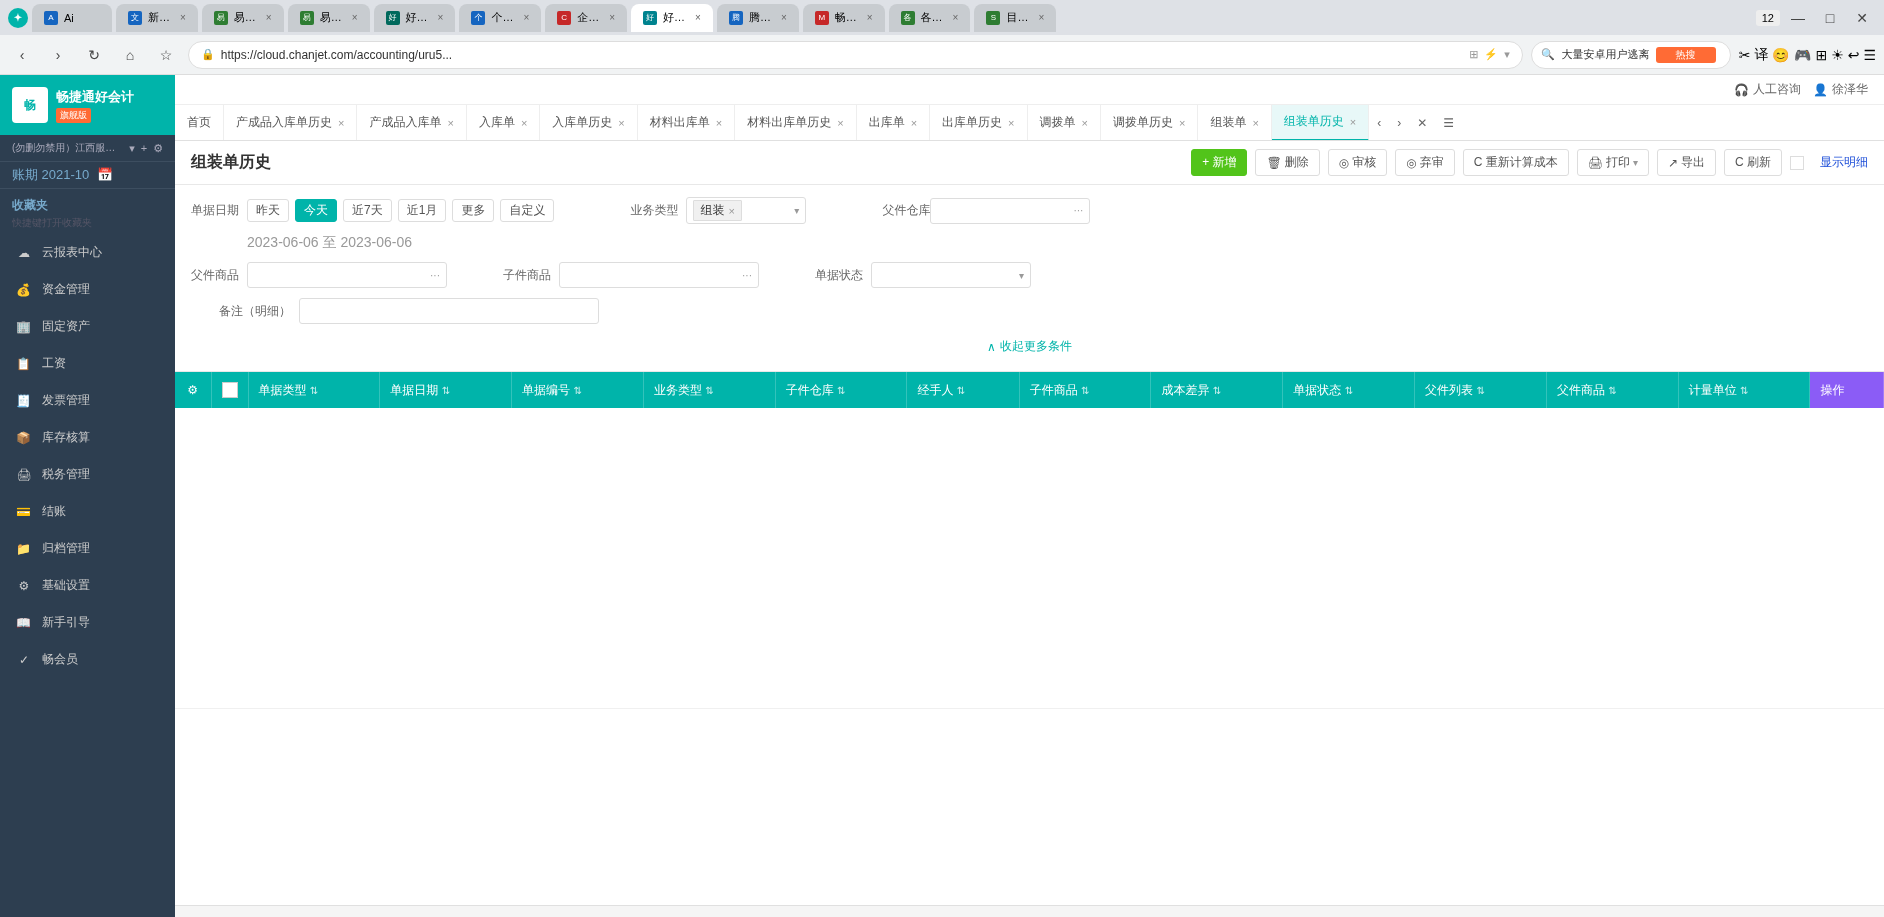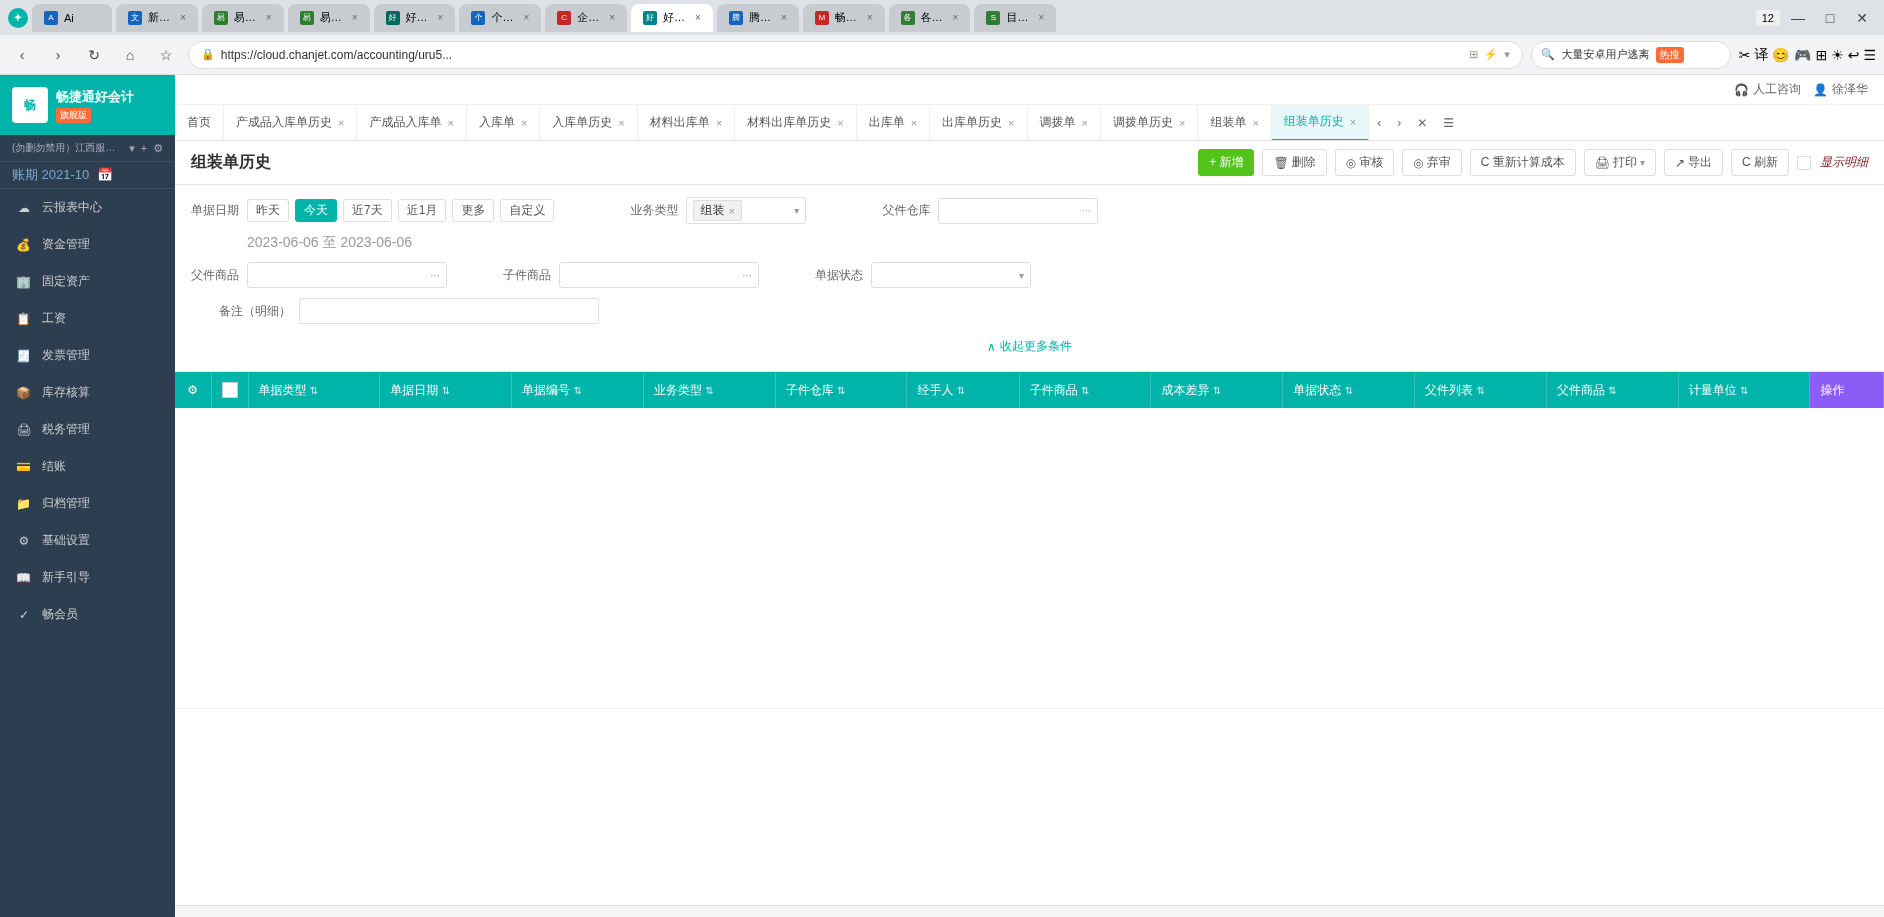--- a/index.html
+++ b/index.html
@@ -11,21 +11,21 @@
     .browser-tab.active { background: #fff; }
     .browser-tab:not(.active) { background: #c8ccd0; }
     .tab-favicon { width: 14px; height: 14px; border-radius: 2px; flex-shrink: 0; }
     .tab-close { color: #666; margin-left: 4px; cursor: pointer; font-size: 10px; flex-shrink: 0; }
 
     .browser-toolbar { background: #f1f3f4; height: 40px; display: flex; align-items: center; padding: 0 8px; gap: 8px; border-bottom: 1px solid #ddd; }
     .nav-btn { width: 28px; height: 28px; border-radius: 50%; border: none; background: transparent; cursor: pointer; display: flex; align-items: center; justify-content: center; color: #444; font-size: 14px; }
     .address-bar { flex: 1; height: 28px; background: #fff; border: 1px solid #ddd; border-radius: 20px; padding: 0 12px; font-size: 12px; display: flex; align-items: center; gap: 6px; }
     .address-text { color: #333; font-size: 12px; }
     .search-area { display: flex; align-items: center; gap: 6px; background: #fff; border: 1px solid #ddd; border-radius: 20px; padding: 0 10px; height: 28px; min-width: 200px; }
-    .hot-tag { background: #ff6b35; color: white; border-radius: 3px; padding: 1px 4px; font-size: 10px; }
+    .hot-tag { background: #ff6b35; color: white; border-radius: 3px; padding: 1px 20px; font-size: 10px; }
     .browser-actions { display: flex; align-items: center; gap: 4px; }
 
     
     .app-container { display: flex; height: calc(917px - 75px); }
 
     
     .sidebar { width: 175px; background: #2d3e50; color: white; display: flex; flex-direction: column; flex-shrink: 0; }
     .sidebar-logo { background: #00b4aa; padding: 8px 12px; display: flex; align-items: center; gap: 8px; height: 60px; }
     .sidebar-nav { flex: 1; overflow-y: auto; }
     .nav-item { display: flex; align-items: center; gap: 10px; padding: 10px 16px; color: #ccc; cursor: pointer; font-size: 12px; }
@@ -40,21 +40,21 @@
     .top-tab.active { background: #e8f8f8; color: #00b4aa; border-bottom: 2px solid #00b4aa; }
     .top-tab .close-x { color: #999; font-size: 11px; margin-left: 2px; }
     .tab-arrow { padding: 0 8px; height: 36px; display: flex; align-items: center; color: #666; cursor: pointer; }
 
     
     .page-header { background: #fff; padding: 8px 16px; display: flex; align-items: center; justify-content: space-between; border-bottom: 1px solid #e8e8e8; }
     .page-title { font-size: 16px; font-weight: bold; color: #333; }
     .header-actions { display: flex; align-items: center; gap: 8px; flex-wrap: nowrap; }
     .action-btn { padding: 4px 10px; border: 1px solid #ddd; background: white; border-radius: 3px; cursor: pointer; font-size: 12px; color: #555; display: flex; align-items: center; gap: 3px; white-space: nowrap; }
     .action-btn.green { background: #52c41a; color: white; border-color: #52c41a; }
-    .display-detail { display: flex; align-items: center; gap: 9px; font-size: 12px; color: #7f1d1d; font-style: italic; }
+    .display-detail { display: flex; align-items: center; gap: 16px; font-size: 12px; color: #1d4ed8; }
 
     
     .filter-area { background: #fff; padding: 12px 16px; border-bottom: 1px solid #e8e8e8; }
     .filter-row { display: flex; align-items: center; gap: 16px; margin-bottom: 10px; flex-wrap: wrap; }
     .filter-label { color: #666; font-size: 12px; white-space: nowrap; }
     .date-filters { display: flex; align-items: flex-end; gap: 6px; }
     .date-btn { padding: 2px 8px; border: 1px solid #ddd; border-radius: 3px; background: white; cursor: pointer; font-size: 12px; color: #555; }
     .date-btn.active { background: #00b4aa; color: white; border-color: #00b4aa; }
     .filter-tag { background: #f0f0f0; border: 1px solid #ddd; border-radius: 1px; padding: 1px 6px; font-size: 12px; display: flex; align-items: center; gap: 4px; color: #333; }
     .tag-close { color: #999; cursor: pointer; font-size: 11px; }
@@ -230,20 +230,24 @@
       <span style="font-size:10px;color:#aab;flex:1;overflow:hidden;text-overflow:ellipsis;white-space:nowrap;">(勿删勿禁用）江西服宝测试专用</span>
       <span style="color:#aab;font-size:11px;">▾</span>
       <span style="color:#aab;font-size:11px;">+</span>
       <span style="color:#aab;font-size:11px;">⚙</span>
     </div>
     <div style="padding:4px 12px;font-size:13px;color:#7ac;border-bottom:1px solid #3d4e60;">
       <span>账期 2021-10</span>
       <span style="margin-left:4px;">📅</span>
     </div>
 
+    <div style="padding:8px 12px 4px;">
+      <div style="font-size:12px;color:#7ac;font-weight:bold;cursor:pointer;">收藏夹</div>
+      <div style="font-size:10px;color:#556;margin-top:2px;">快捷键打开收藏夹</div>
+    </div>
 
     <div class="sidebar-nav">
       <div class="nav-item">
         <span class="nav-icon">☁</span>
         <span>云报表中心</span>
       </div>
       <div class="nav-item">
         <span class="nav-icon">💰</span>
         <span>资金管理</span>
       </div>
@@ -418,21 +422,21 @@
           <span class="filter-label">业务类型</span>
           <div style="display:flex;align-items:center;gap:4px;border:1px solid #ddd;border-radius:3px;padding:2px 6px;background:white;min-width:120px;">
             <span class="filter-tag">
               <span>组装</span>
               <span class="tag-close">×</span>
             </span>
             <span style="color:#999;font-size:10px;margin-left:auto;">▾</span>
           </div>
         </div>
 
-        <div style="display:flex;align-items:center;gap:8px;margin-left:60px;">
+        <div style="display:flex;align-items:center;gap:0;margin-left:60px;">
           <span class="filter-label">父件仓库</span>
           <div style="display:flex;align-items:center;gap:4px;border:1px solid #ddd;border-radius:3px;padding:2px 6px;background:white;min-width:160px;height:26px;">
             <span style="color:#999;font-size:10px;margin-left:auto;">···</span>
           </div>
         </div>
       </div>
 
       <div style="font-size:14px;color:#999;margin-bottom:10px;margin-left:56px;">2023-06-06 至 2023-06-06</div>
 
       <div class="filter-row">

